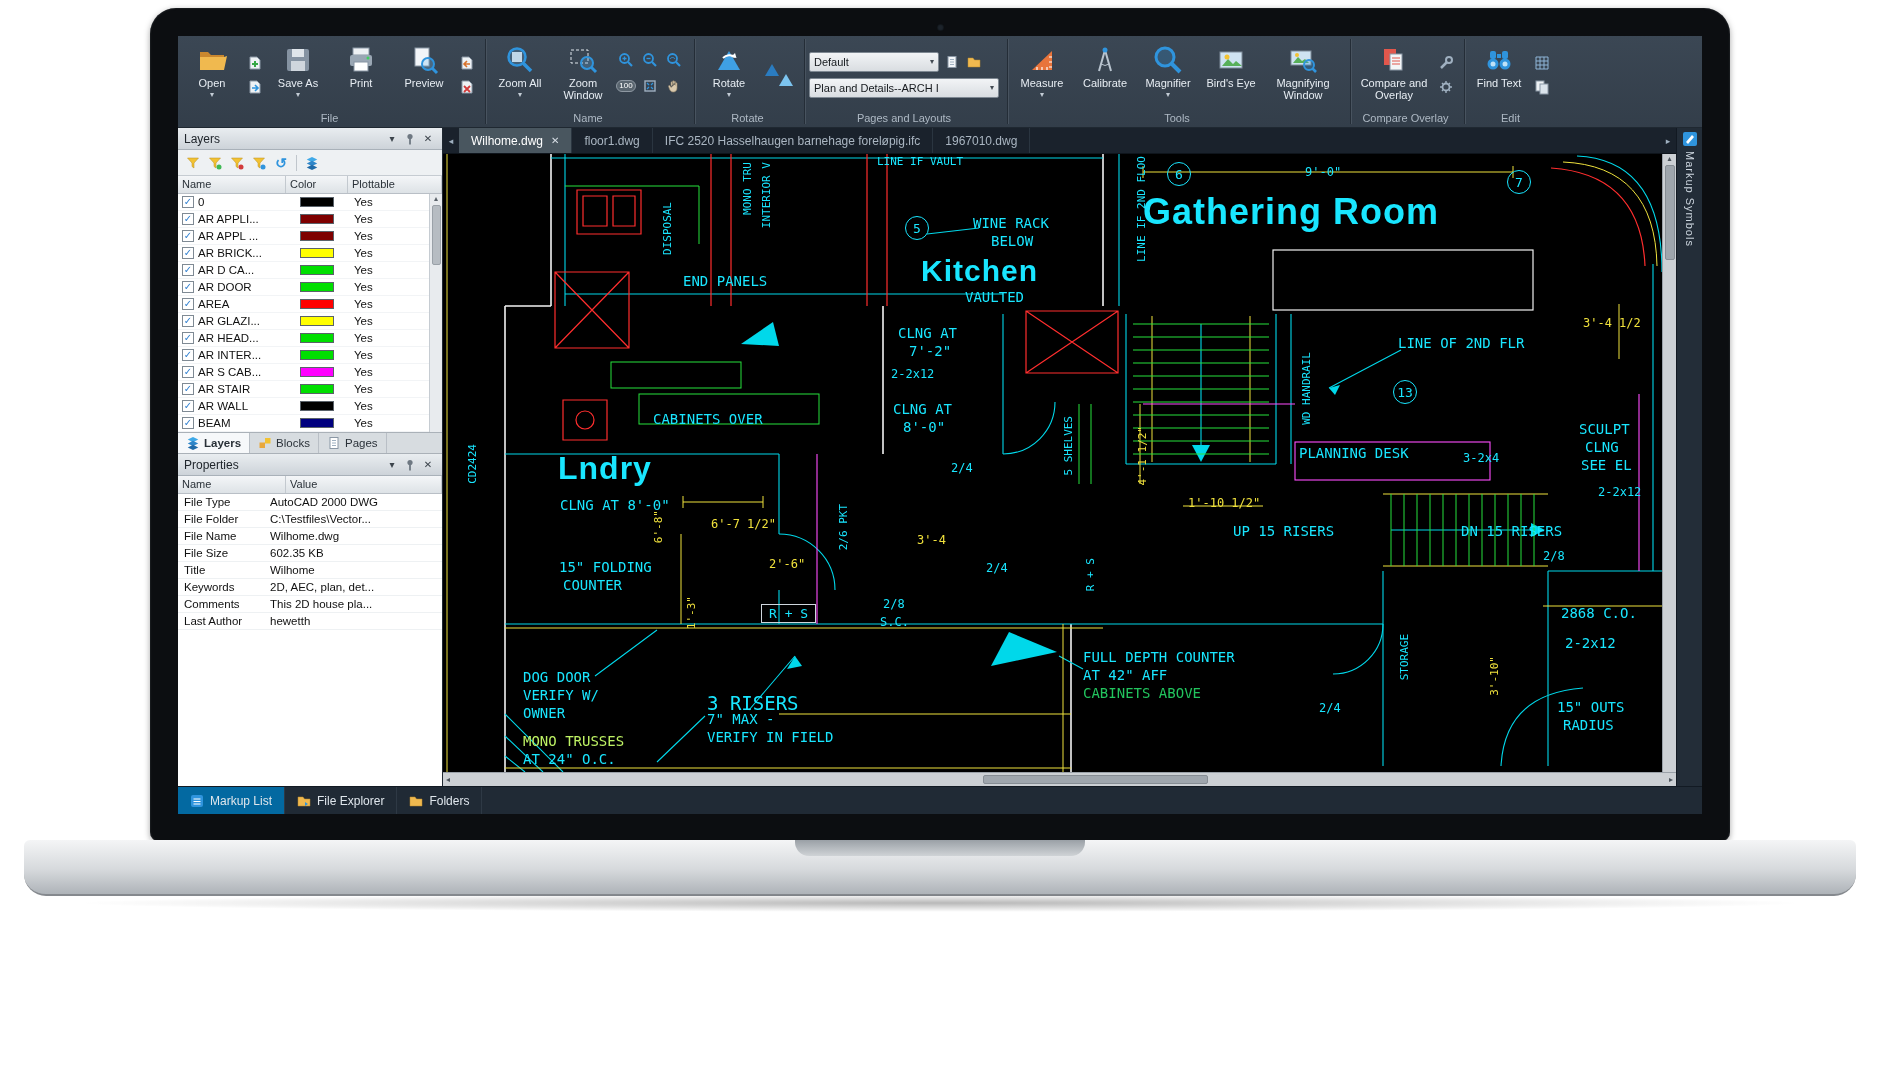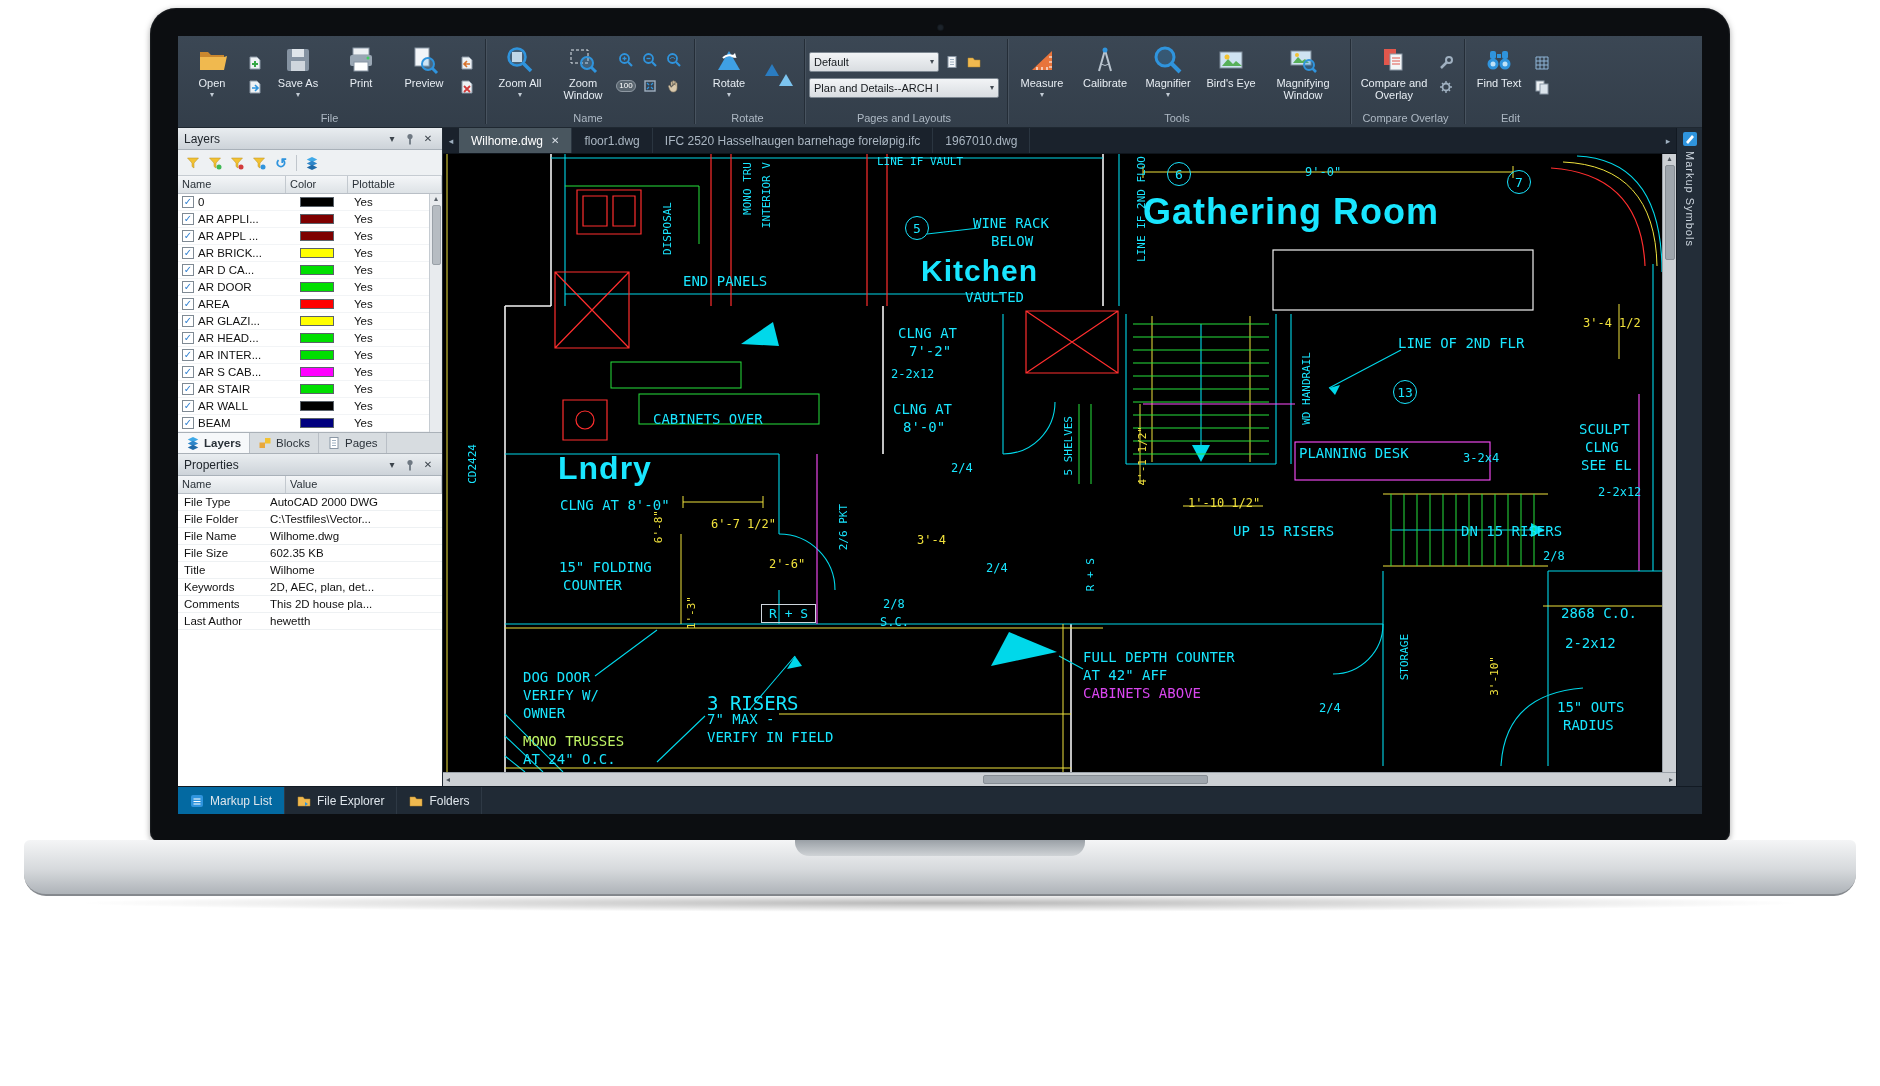--- a/index.html
+++ b/index.html
@@ -897,21 +897,21 @@
                 <div class="cv-label" style="left: 120px; top: 424px; font-size: 14px; color: rgb(25, 230, 255);">COUNTER</div>
                 <div class="cv-label vtext" style="left: 243px; top: 442px; font-size: 11px; color: rgb(240, 225, 60);">1'-3"</div>
                 <div class="cv-label boxed" style="left: 318px; top: 450px; font-size: 13px; color: rgb(25, 230, 255);">R + S</div>
                 <div class="cv-label" style="left: 440px; top: 444px; font-size: 12px; color: rgb(25, 230, 255);">2/8</div>
                 <div class="cv-label" style="left: 437px; top: 462px; font-size: 12px; color: rgb(25, 230, 255);">S.C.</div>
                 <div class="cv-label vtext" style="left: 642px; top: 404px; font-size: 11px; color: rgb(25, 230, 255);">R + S</div>
                 <div class="cv-label" style="left: 1118px; top: 452px; font-size: 14px; color: rgb(25, 230, 255);">2868 C.O.</div>
                 <div class="cv-label" style="left: 1122px; top: 482px; font-size: 14px; color: rgb(25, 230, 255);">2-2x12</div>
                 <div class="cv-label" style="left: 640px; top: 496px; font-size: 14px; color: rgb(25, 230, 255);">FULL DEPTH COUNTER</div>
                 <div class="cv-label" style="left: 640px; top: 514px; font-size: 14px; color: rgb(25, 230, 255);">AT 42" AFF</div>
-                <div class="cv-label" style="left: 640px; top: 532px; font-size: 14px; color: #d946ef;">CABINETS ABOVE</div>
+                <div class="cv-label" style="left: 640px; top: 532px; font-size: 14px; color: #22c55e;">CABINETS ABOVE</div>
                 <div class="cv-label vtext" style="left: 956px; top: 480px; font-size: 11px; color: rgb(25, 230, 255);">STORAGE</div>
                 <div class="cv-label vtext" style="left: 1046px; top: 502px; font-size: 11px; color: rgb(240, 225, 60);">3'-10"</div>
                 <div class="cv-label" style="left: 876px; top: 548px; font-size: 12px; color: rgb(25, 230, 255);">2/4</div>
                 <div class="cv-label" style="left: 1114px; top: 546px; font-size: 14px; color: rgb(25, 230, 255);">15" OUTS</div>
                 <div class="cv-label" style="left: 1120px; top: 564px; font-size: 14px; color: rgb(25, 230, 255);">RADIUS</div>
                 <div class="cv-label" style="left: 80px; top: 516px; font-size: 14px; color: rgb(25, 230, 255);">DOG DOOR</div>
                 <div class="cv-label" style="left: 80px; top: 534px; font-size: 14px; color: rgb(25, 230, 255);">VERIFY W/</div>
                 <div class="cv-label" style="left: 80px; top: 552px; font-size: 14px; color: rgb(25, 230, 255);">OWNER</div>
                 <div class="cv-label" style="left: 264px; top: 540px; font-size: 19px; color: rgb(25, 230, 255);">3 RISERS</div>
                 <div class="cv-label" style="left: 264px; top: 558px; font-size: 14px; color: rgb(25, 230, 255);">7" MAX -</div>

